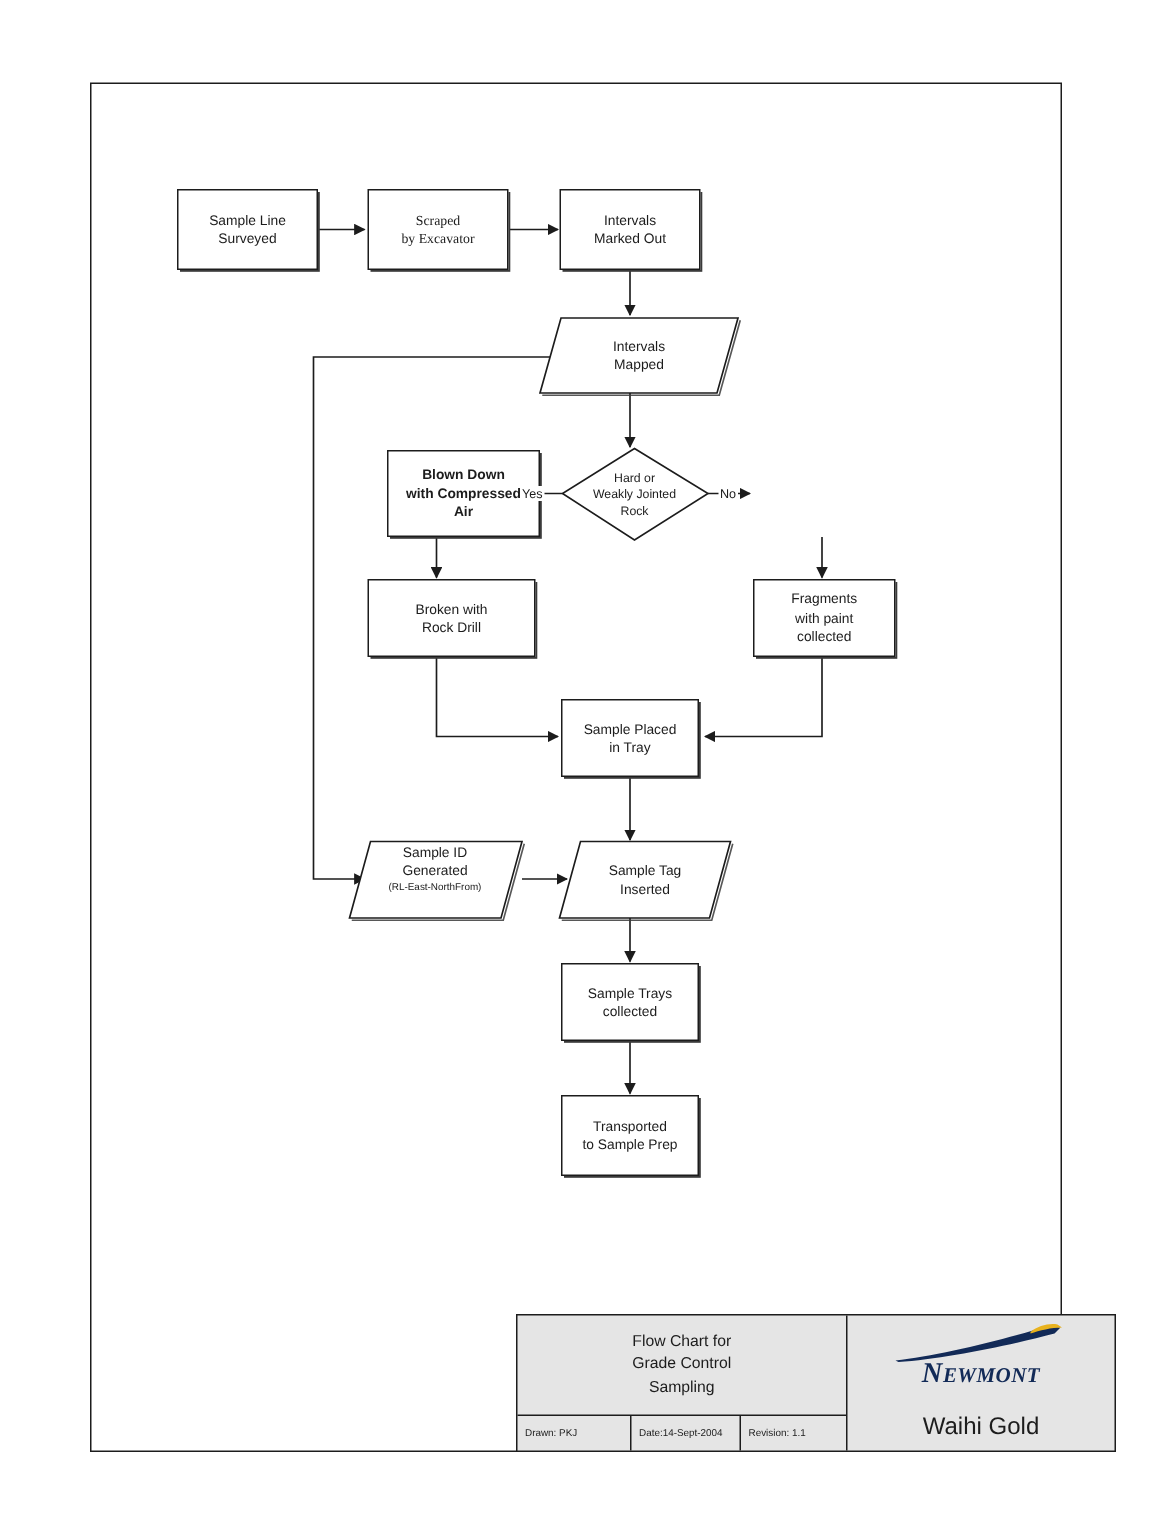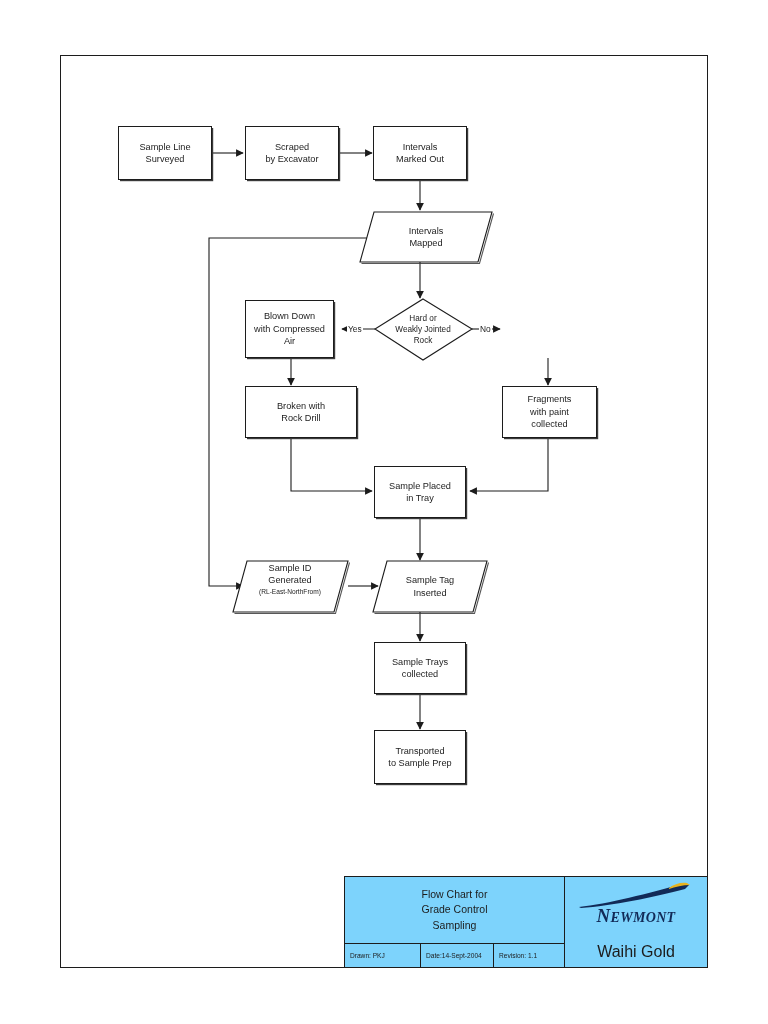--- a/index.html
+++ b/index.html
@@ -80,26 +80,26 @@
     color: #1c1c1c;
     background: #ffffff;
     padding: 0 1px;
     white-space: nowrap;
   }
   
   .titleblock {
     position: absolute;
     left: 344px;
     top: 876px;
-    width: 364px;
+    width: 400px;
     height: 92px;
     box-sizing: border-box;
     border: 1.4px solid #1c1c1c;
     display: flex;
-    background: #7dd3fc;
+    background: #e5e5e5;
   }
   .tb-left {
     width: 220px;
     border-right: 1.4px solid #1c1c1c;
     display: flex;
     flex-direction: column;
     box-sizing: border-box;
   }
   .tb-title {
     flex: 1;
@@ -215,42 +215,42 @@
     </g>
 
     <polygon points="423,299 472,329 423,360 375,329" stroke="#1c1c1c" stroke-width="1.1" fill="#ffffff"></polygon>
   </svg>
 
   <div class="node process" style="left:118px; top:126px; width:94px; height:54px;">
     <span class="lbl">Sample Line
 Surveyed</span>
   </div>
 
-  <div class="node process" style="left:245px; top:126px; width:94px; height:54px;">
+  <div class="node process" style="left:245px; top:126px; width:94px; height:54px;font-family:Liberation Serif, serif;">
     <span class="lbl">Scraped
 by Excavator</span>
   </div>
 
   <div class="node process" style="left:373px; top:126px; width:94px; height:54px;">
     <span class="lbl">Intervals
 Marked Out</span>
   </div>
 
   <div class="node data" style="left:360px; top:212px; width:132px; height:50px;">
     <span class="lbl">Intervals
 Mapped</span>
   </div>
 
   <div class="node decision" style="left:372px; top:299px; width:102px; height:61px; font-size:8.2px;">
     <span class="lbl">Hard or
 Weakly Jointed
 Rock</span>
   </div>
 
-  <div class="node process" style="left:245px; top:300px; width:89px; height:58px;">
+  <div class="node process" style="left:258px; top:300px; width:102px; height:58px;font-weight:bold;">
     <span class="lbl">Blown Down
 with Compressed
 Air</span>
   </div>
 
 
   <div class="node process" style="left:245px; top:386px; width:112px; height:52px;">
     <span class="lbl">Broken with
 Rock Drill</span>
   </div>

